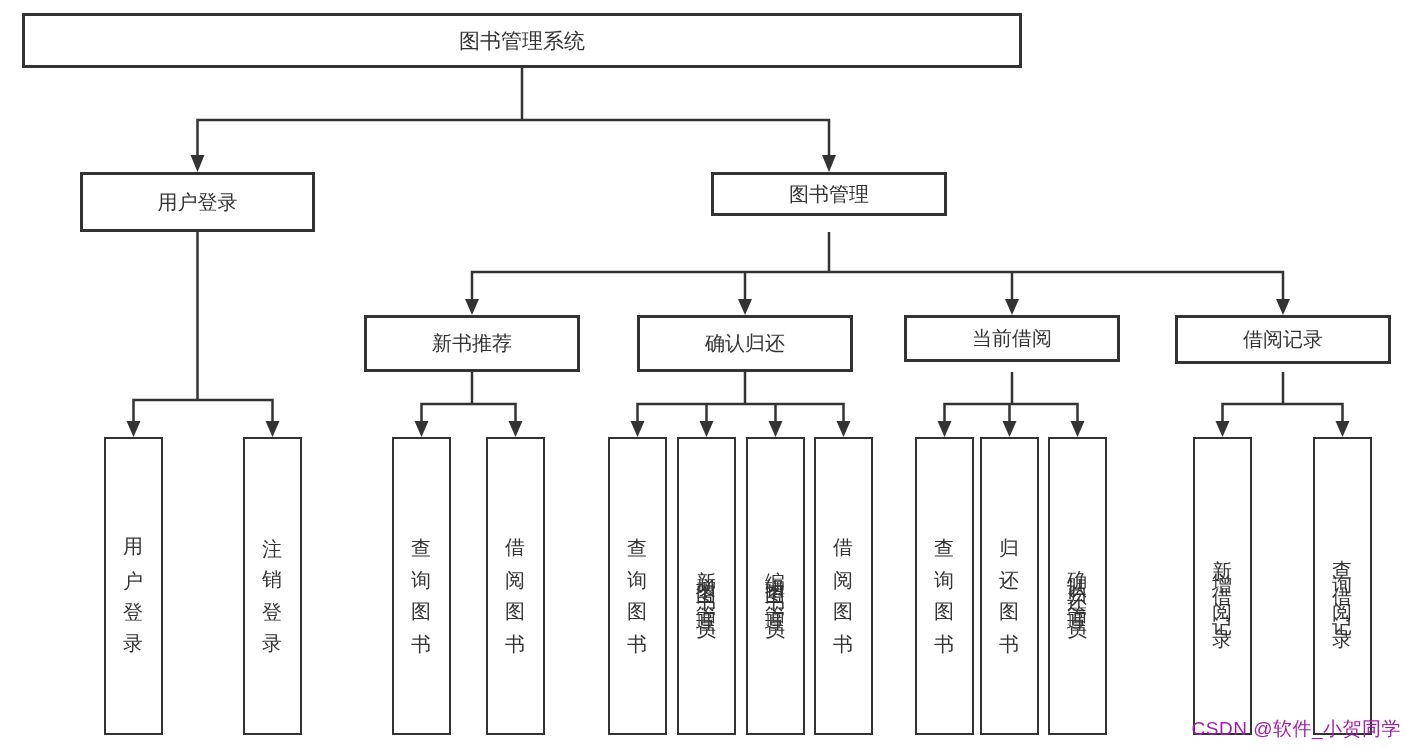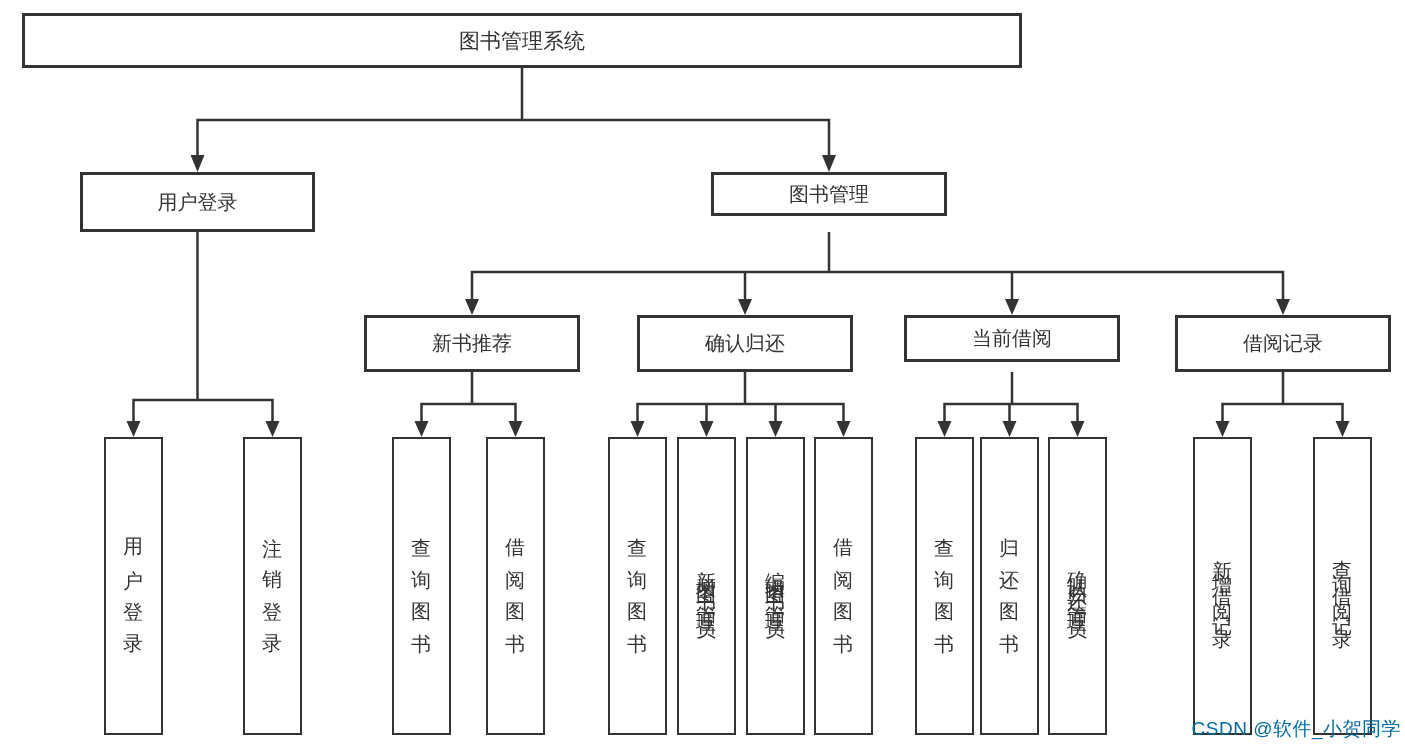--- a/index.html
+++ b/index.html
@@ -16,21 +16,21 @@
   }
   .node.lv1 { font-size:21px; }
   .node.lv2, .node.lv3 { font-size:20px; }
   .leaf { border-width:2.5px; }
   .vtext {
     writing-mode:vertical-rl; text-orientation:mixed;
     font-size:20px; line-height:1; white-space:nowrap;
   }
   .watermark {
     position:absolute; right:4px; bottom:5px; z-index:3;
-    font-size:19px; color:#0369a1; letter-spacing:0.5px;
+    font-size:19px; color:#a21caf; letter-spacing:0.5px;
   }
 </style>
 </head>
 <body>
 
 <div class="stage">
 
   <svg class="wires" width="1405" height="747" viewBox="0 0 1405 747">
     <g stroke="#333333" stroke-width="2.5" fill="none">
 
@@ -87,21 +87,21 @@
 
   <div class="node lv3" style="left:364px; top:315px; width:216px; height:57px;">
     <span>新书推荐</span>
   </div>
   <div class="node lv3" style="left:637px; top:315px; width:216px; height:57px;">
     <span>确认归还</span>
   </div>
   <div class="node lv3" style="left:904px; top:315px; width:216px; height:47px;">
     <span>当前借阅</span>
   </div>
-  <div class="node lv3" style="left:1175px; top:315px; width:216px; height:57px;">
+  <div class="node lv3" style="left:1175px; top:315px; width:216px; height:49px;">
     <span>借阅记录</span>
   </div>
 
   <div class="node leaf" style="left:104px; top:437px; width:59px; height:298px;">
     <span class="vtext" style="letter-spacing: 32px;">用户登录</span>
   </div>
   <div class="node leaf" style="left:243px; top:437px; width:59px; height:298px;">
     <span class="vtext" style="letter-spacing: 32px;">注销登录</span>
   </div>
 

